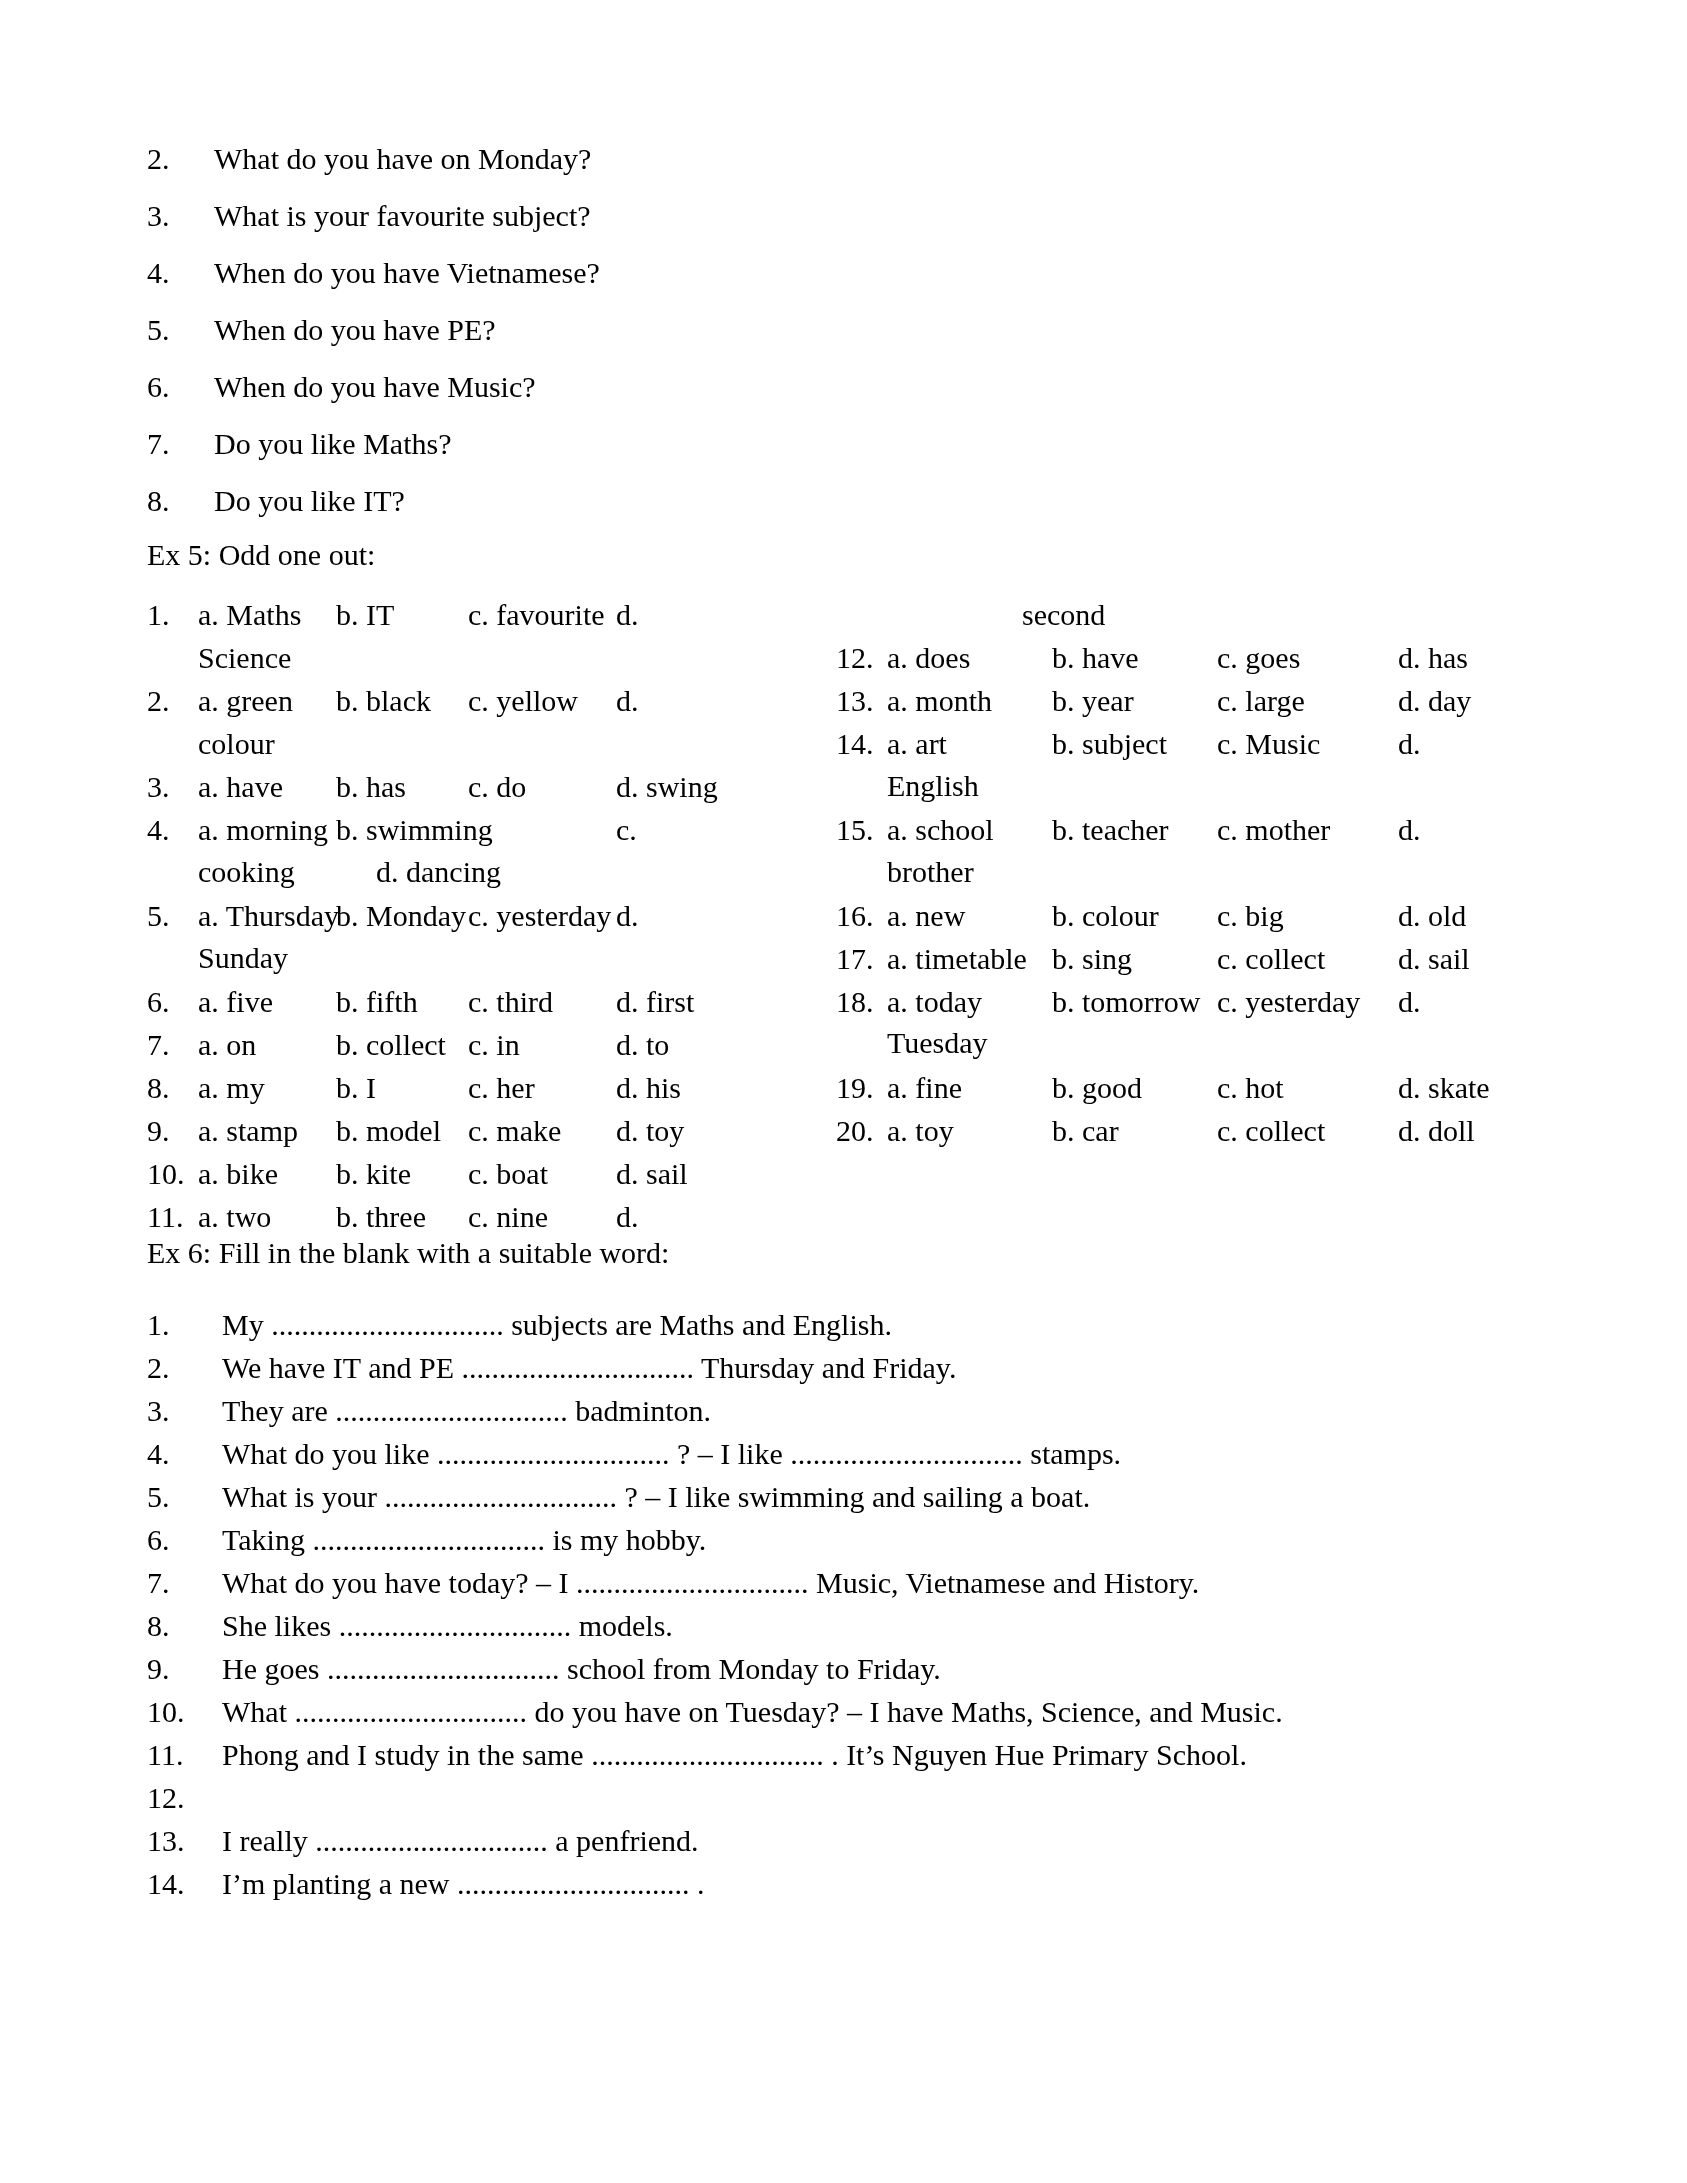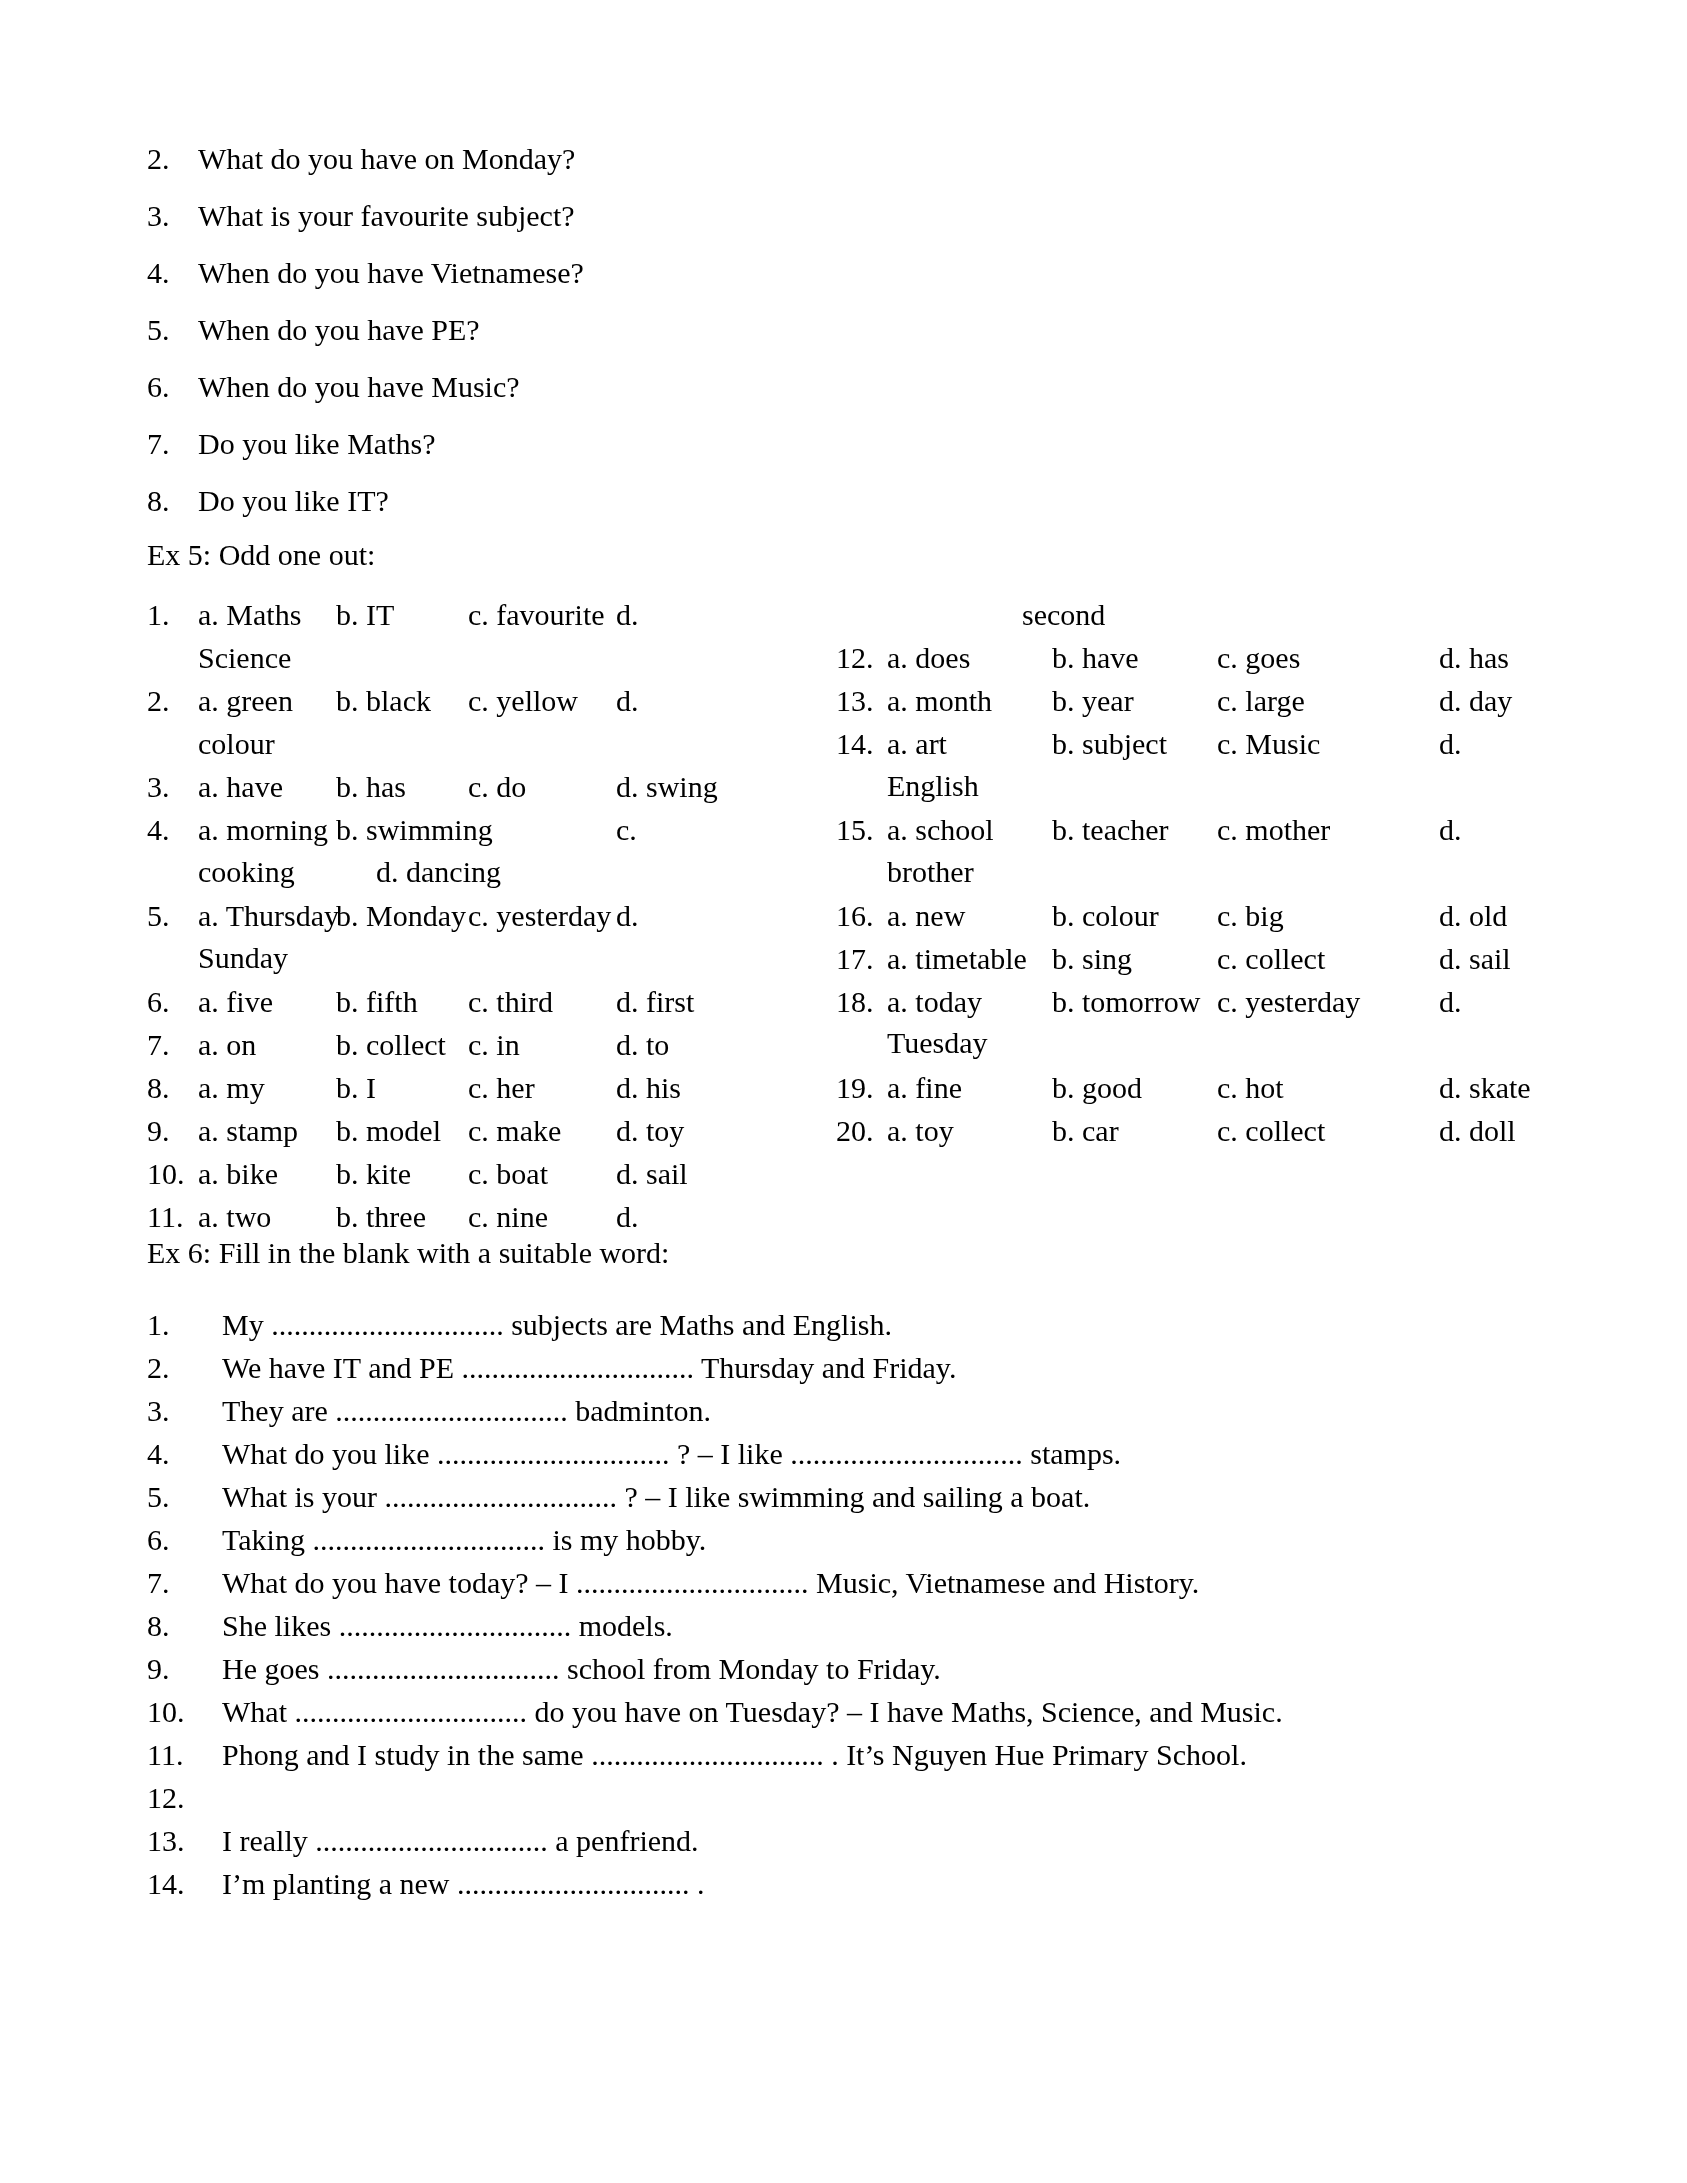--- a/index.html
+++ b/index.html
@@ -38,20 +38,21 @@
     line-height: 1.0;
     margin-bottom: 27px;
   }
   .qnum {
     width: 51px;
     flex: 0 0 51px;
     text-align: left;
   }
   .qtext {
     flex: 1 1 auto;
+    margin-left: 16px;
   }
 
   
   .heading {
     position: absolute;
     font-size: 30px;
     font-weight: normal;
     line-height: 1.0;
     white-space: nowrap;
   }
@@ -90,21 +91,21 @@
   }
   
   #odd-col-left  .oa { width: 138px; }
   #odd-col-left  .ob { width: 132px; }
   #odd-col-left  .oc { width: 148px; }
   #odd-col-left  .od { width: 132px; }
   
   #odd-col-right .oa { width: 165px; }
   #odd-col-right .ob { width: 165px; }
   #odd-col-right .oc { width: 181px; }
-  #odd-col-right .od { width: 148px; margin-left: 41px; }
+  #odd-col-right .od { width: 148px; }
 
   
   .wrapfrag {
     position: absolute;
     font-size: 30px;
     line-height: 1.0;
     white-space: nowrap;
   }
 
   

